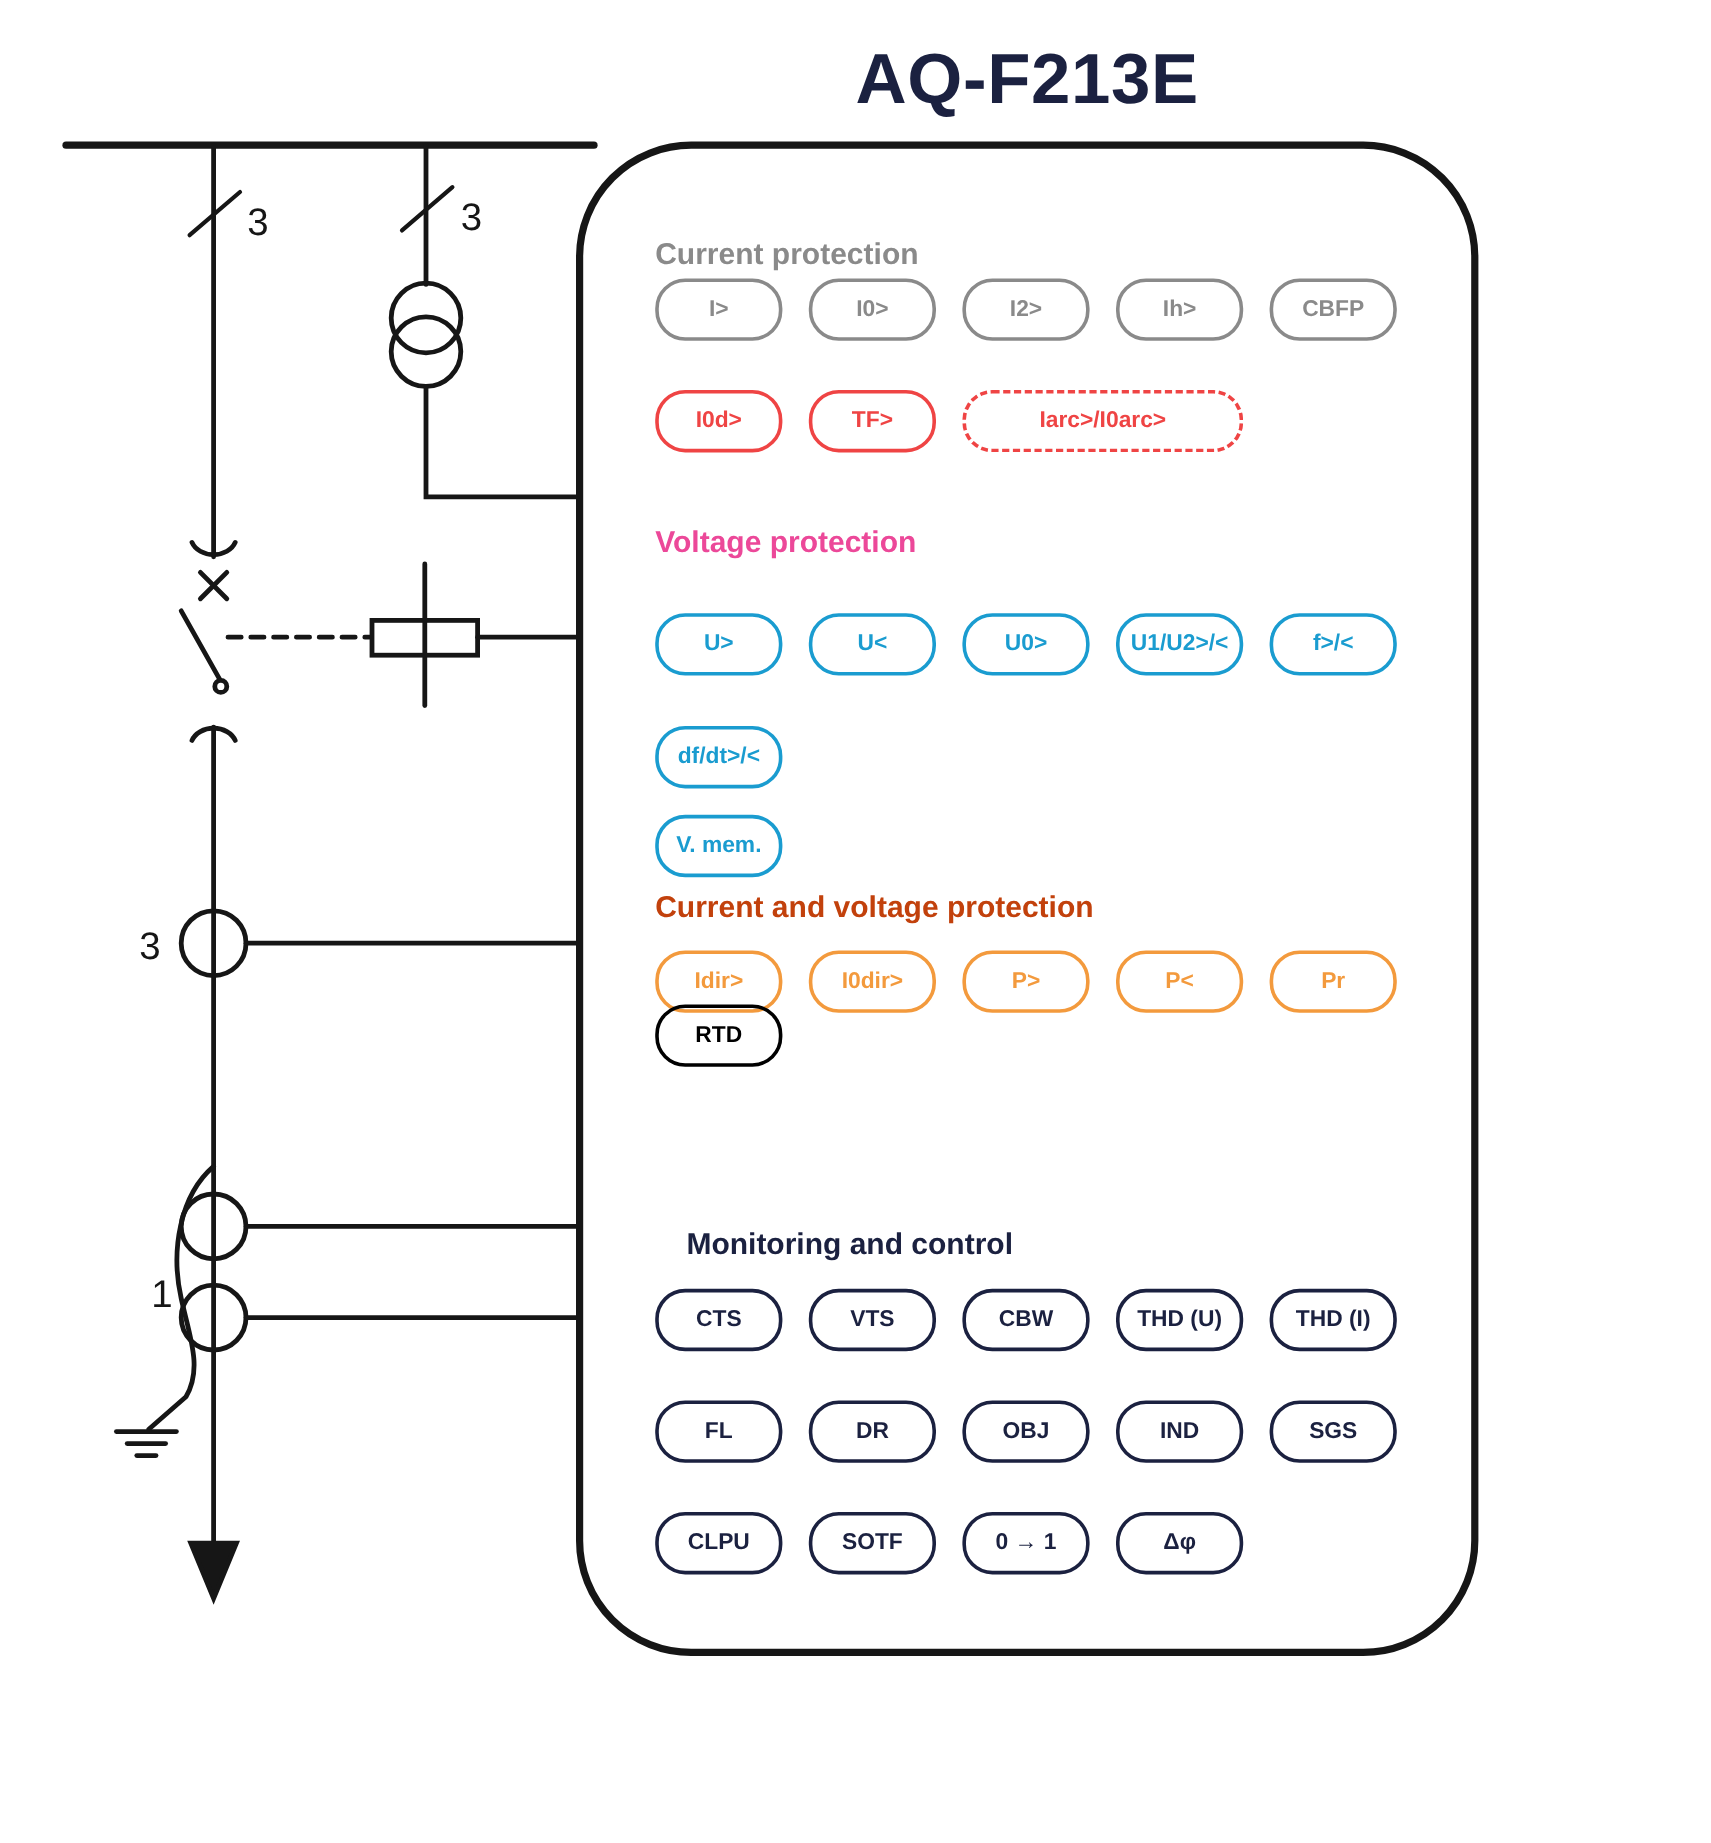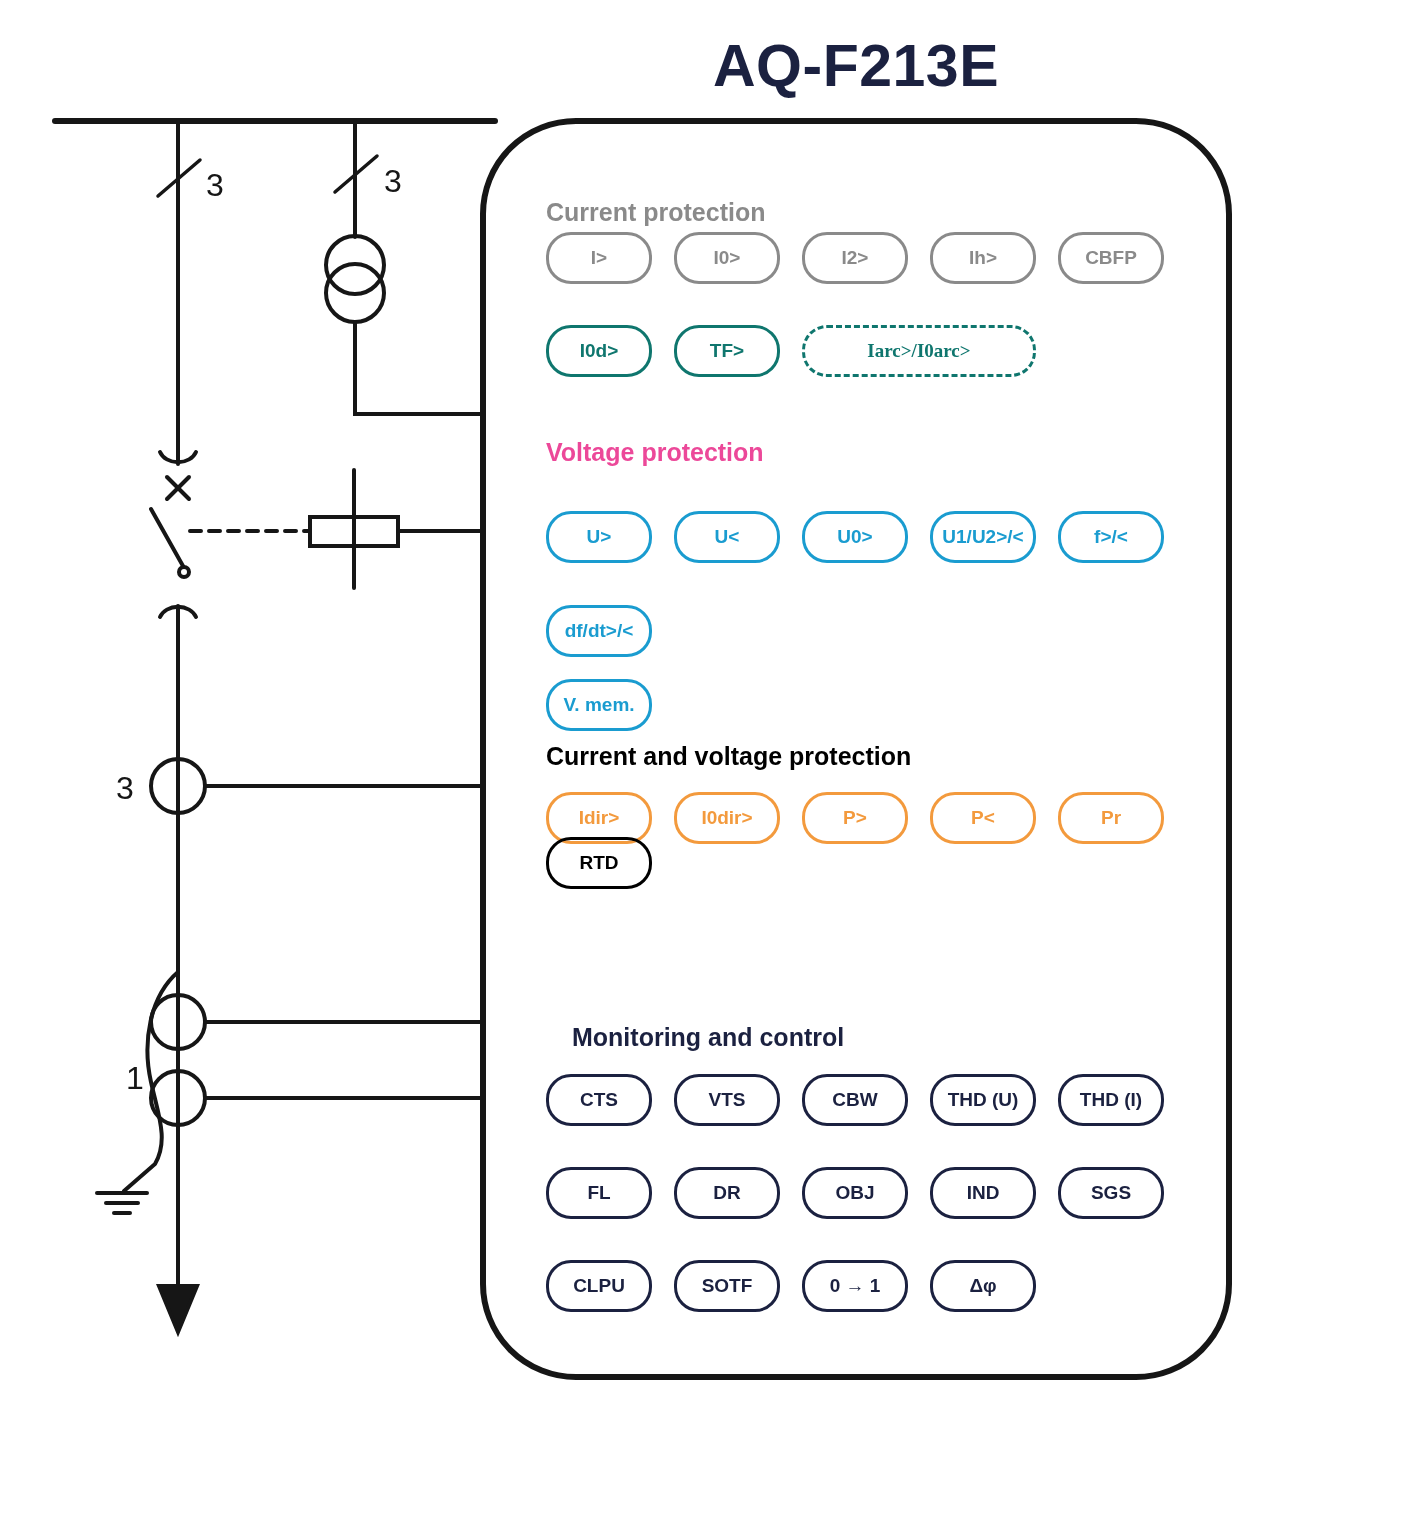--- a/index.html
+++ b/index.html
@@ -24,21 +24,21 @@
   .badge-row{
     position:absolute;left:546px;display:flex;gap:22px;z-index:3;
   }
   .badge{
     width:106px;height:52px;box-sizing:border-box;
     border:3px solid currentColor;border-radius:25px;
     display:flex;align-items:center;justify-content:center;
     font-size:19px;font-weight:bold;white-space:nowrap;
   }
   .badge.wide{width:234px;}
-  .badge.dashed{border-style:dashed;font-family:Liberation Serif, serif;}
+  .badge.dashed{border-style:dashed;}
 </style>
 </head>
 <body>
 
 <div class="page">
 
   <svg class="sld" viewBox="0 0 510 1536" style="color: rgb(22, 22, 22);">
     <g stroke="currentColor" stroke-width="4" fill="none" stroke-linecap="round">
       <line x1="55" y1="121" x2="495" y2="121" stroke-width="6"></line>
       <line x1="178" y1="121" x2="178" y2="464"></line>
@@ -84,40 +84,40 @@
   <div class="panel" style="color: rgb(22, 22, 22);"></div>
 
   <div class="heading" style="top: 182px; color: rgb(138, 138, 138); margin-top: 16px;">Current protection</div>
   <div class="badge-row" style="top: 232px; color: rgb(138, 138, 138);">
       <div class="badge">I&gt;</div>
       <div class="badge">I0&gt;</div>
       <div class="badge">I2&gt;</div>
       <div class="badge">Ih&gt;</div>
       <div class="badge">CBFP</div>
     </div>
-  <div class="badge-row" style="top: 325px; color: #0f766e;">
+  <div class="badge-row" style="top: 325px; color: #ef4444;">
       <div class="badge">I0d&gt;</div>
       <div class="badge">TF&gt;</div>
       <div class="badge dashed wide">Iarc&gt;/I0arc&gt;</div>
     </div>
 
   <div class="heading" style="top: 438px; color: #ec4899;">Voltage protection</div>
   <div class="badge-row" style="top: 511px; color: rgb(26, 156, 208);">
       <div class="badge">U&gt;</div>
       <div class="badge">U&lt;</div>
       <div class="badge">U0&gt;</div>
       <div class="badge">U1/U2&gt;/&lt;</div>
       <div class="badge">f&gt;/&lt;</div>
     </div>
   <div class="badge-row" style="top: 605px; color: rgb(26, 156, 208); flex-direction: column;">
       <div class="badge">df/dt&gt;/&lt;</div>
       <div class="badge">V. mem.</div>
     </div>
 
-  <div class="heading" style="top: 742px; color: #000000;">Current and voltage protection</div>
+  <div class="heading" style="top: 742px; color: #c2410c;">Current and voltage protection</div>
   <div class="badge-row" style="top: 792px; color: rgb(243, 154, 61);">
       <div class="badge">Idir&gt;</div>
       <div class="badge">I0dir&gt;</div>
       <div class="badge">P&gt;</div>
       <div class="badge">P&lt;</div>
       <div class="badge">Pr</div>
     </div>
   <div class="badge-row" style="top: 837px; color: #000000;">
       <div class="badge">RTD</div>
     </div>

